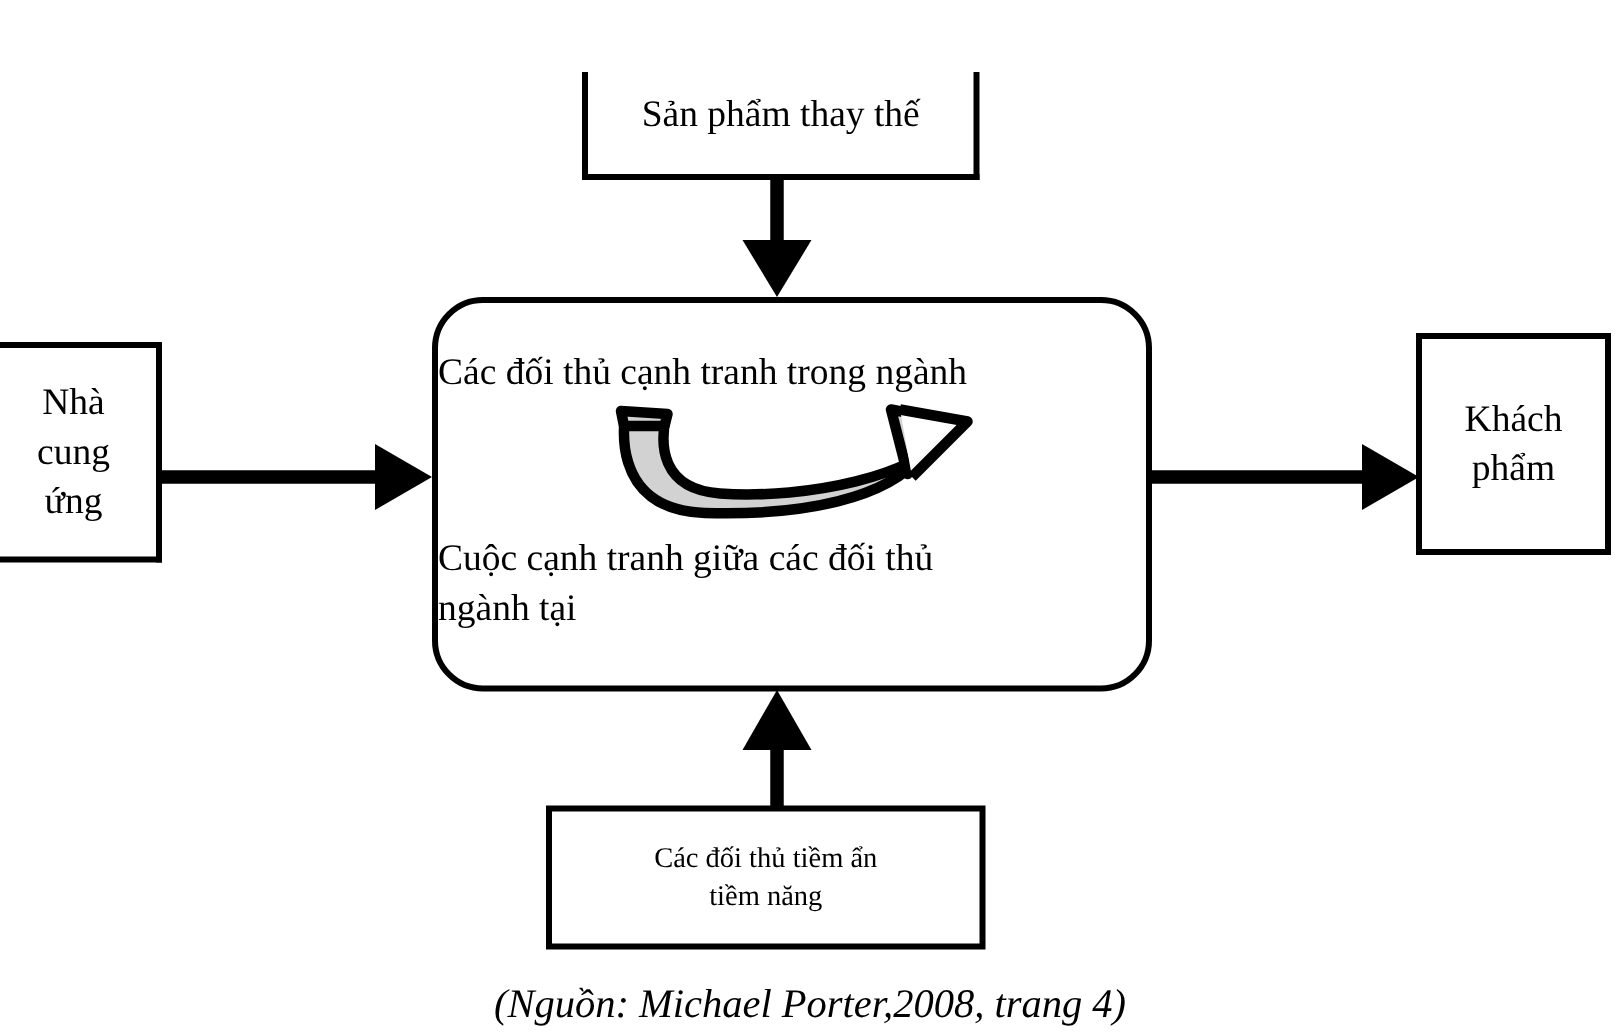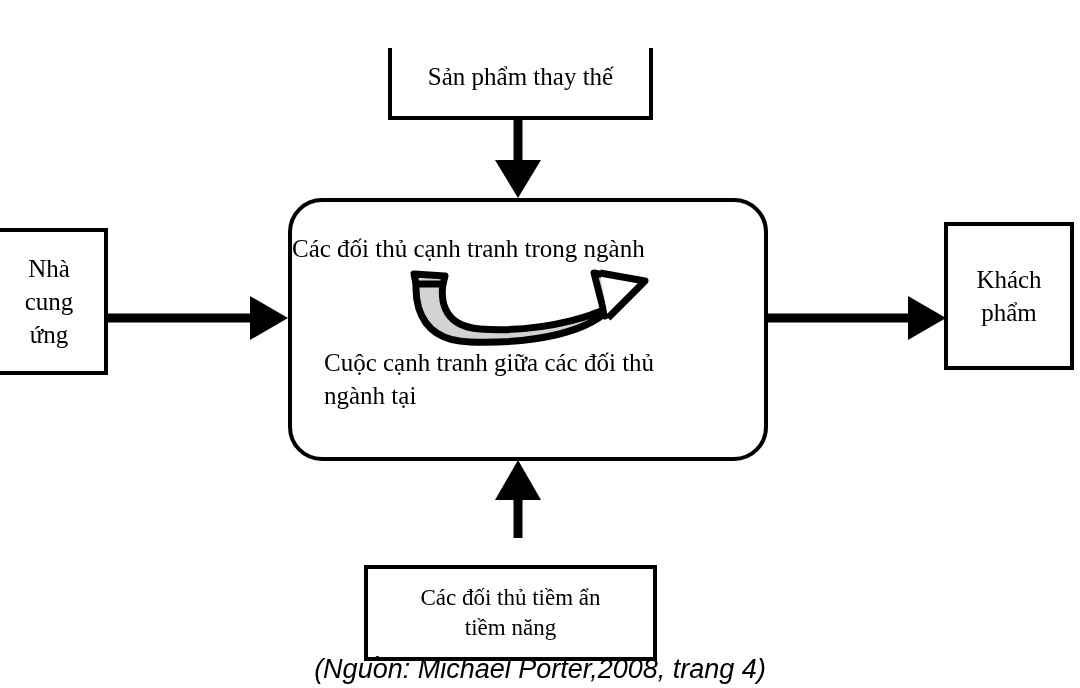--- a/index.html
+++ b/index.html
@@ -47,24 +47,24 @@
   }
   #box-customers {
     left: 944px;
     top: 174px;
     width: 130px;
     height: 148px;
     font-size: 25px;
   }
   #box-entrants {
     left: 364px;
-    top: 517px;
+    top: 489px;
     width: 293px;
     height: 96px;
-    font-size: 23px;
+    font-size: 19px;
   }
   #box-rivalry {
     position: absolute;
     left: 288px;
     top: 150px;
     width: 480px;
     height: 263px;
     box-sizing: border-box;
     background: #ffffff;
     border: 4px solid #000000;
@@ -72,40 +72,40 @@
   }
   .rivalry-text {
     position: absolute;
     left: 0;
     width: 100%;
     color: #000000;
     font-size: 25px;
     line-height: 1.32;
   }
   #rivalry-title { top: 30px; }
-  #rivalry-sub { top: 144px; padding-left: 32px; }
+  #rivalry-sub { top: 154px; }
 
   svg.overlay {
     position: absolute;
     left: 0;
     top: 0;
     width: 1080px;
     height: 688px;
     pointer-events: none;
   }
   #caption {
     position: absolute;
     left: 0;
     top: 606px;
     width: 1080px;
     text-align: center;
     font-size: 27px;
     font-style: italic;
     color: #000000;
-    font-family: Liberation Sans, sans-serif;
+    font-family: Liberation Serif, serif;
   }
 </style>
 </head>
 <body>
 
 <div id="canvas">
 
   <div class="node-box" id="box-substitutes">
     <span>Sản phẩm thay thế</span>
   </div>

